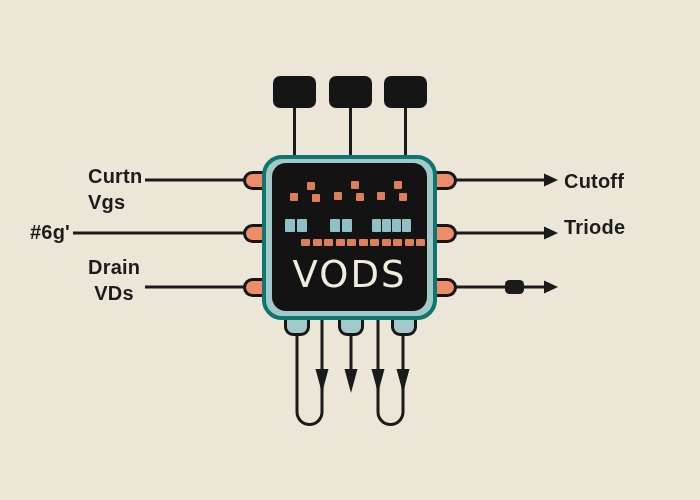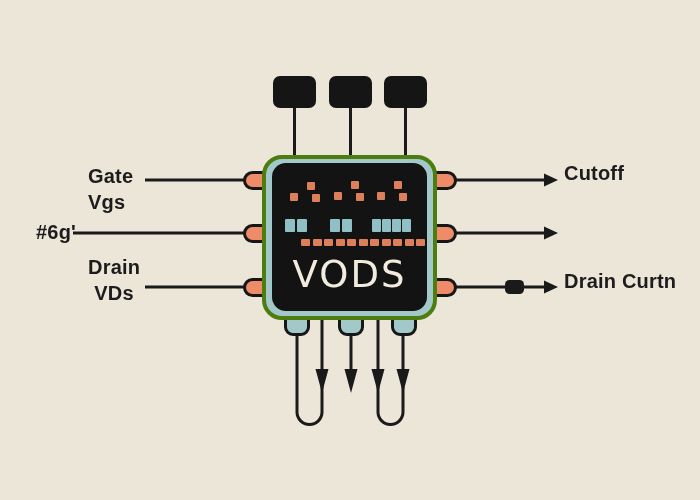--- a/index.html
+++ b/index.html
@@ -7,21 +7,21 @@
     position:relative;width:700px;height:500px;overflow:hidden;
     background:#ece6d9;
     font-family:"Liberation Sans",sans-serif;
   }
   .lines-svg{position:absolute;left:0;top:0;z-index:0;}
   .top-square{
     position:absolute;width:43px;height:32px;background:#151515;border-radius:7px;z-index:1;
   }
   .chip{
     position:absolute;left:262px;top:155px;width:175px;height:165px;
-    background:#a2c8ca;border:4px solid #4d7c0f;border-radius:20px;
+    background:#a2c8ca;border:4px solid #0f766e;border-radius:20px;
     box-sizing:border-box;z-index:2;
   }
   .screen{
     position:absolute;left:6px;top:4px;width:155px;height:148px;
     background:#131313;border-radius:14px;overflow:hidden;
   }
   .px{position:absolute;}
   .vods{
     position:absolute;left:0;top:90px;width:100%;text-align:center;
     color:#f2ecdf;font-size:37px;font-weight:500;letter-spacing:2px;
@@ -124,33 +124,33 @@
           <div class="px" style="left: 109.5px; top: 76px; width: 9px; height: 7px; background: rgb(221, 127, 90); border-radius: 1px;"></div>
           <div class="px" style="left: 121px; top: 76px; width: 9px; height: 7px; background: rgb(221, 127, 90); border-radius: 1px;"></div>
           <div class="px" style="left: 132.5px; top: 76px; width: 9px; height: 7px; background: rgb(221, 127, 90); border-radius: 1px;"></div>
           <div class="px" style="left: 144px; top: 76px; width: 9px; height: 7px; background: rgb(221, 127, 90); border-radius: 1px;"></div>
         </div>
       <div class="vods">VODS</div>
     </div>
   </div>
 
   <div class="lbl" style="left:88px;top:163px;">
-    <span>Gate</span>
+    <span>Curtn</span>
     <span>Vgs</span>
   </div>
-  <div class="lbl" style="left:36px;top:219px;">
+  <div class="lbl" style="left:30px;top:219px;">
     <span>#6g'</span>
   </div>
   <div class="lbl" style="left:88px;top:254px;text-align:center;">
     <span>Drain</span>
     <span>VDs</span>
   </div>
 
-  <div class="lbl" style="left:564px;top:160px;text-align:right;">
+  <div class="lbl" style="left:564px;top:168px;text-align:right;">
     <span>Cutoff</span>
   </div>
   <div class="lbl" style="left:564px;top:214px;">
+    <span>Triode</span>
   </div>
   <div class="lbl" style="left:564px;top:268px;">
-    <span>Drain Curtn</span>
   </div>
 
 </div>
 
 </body></html>

